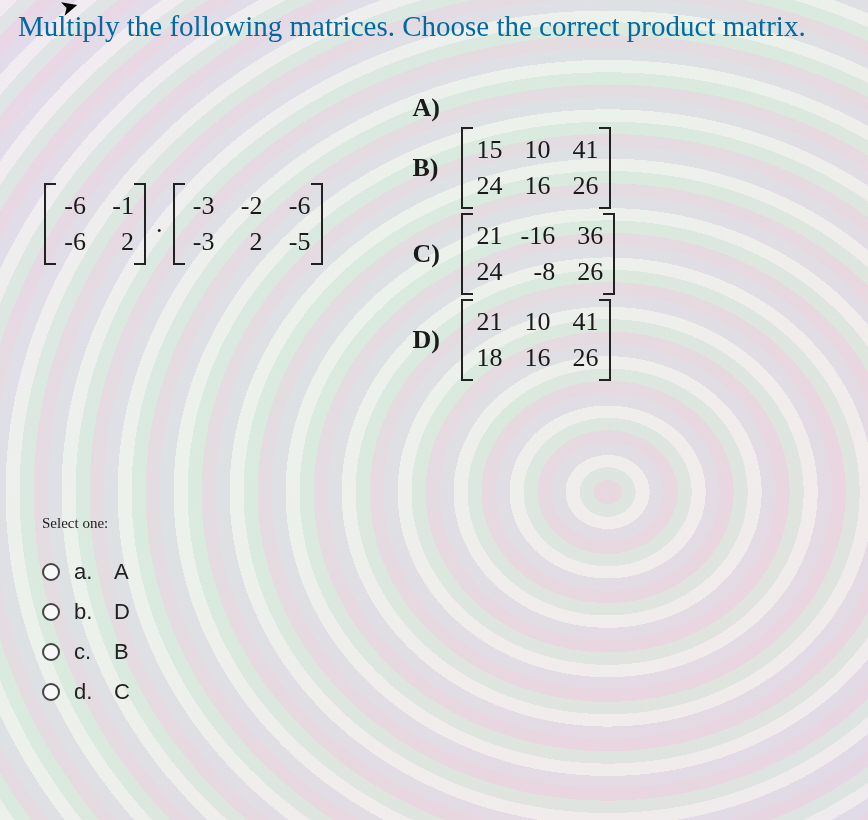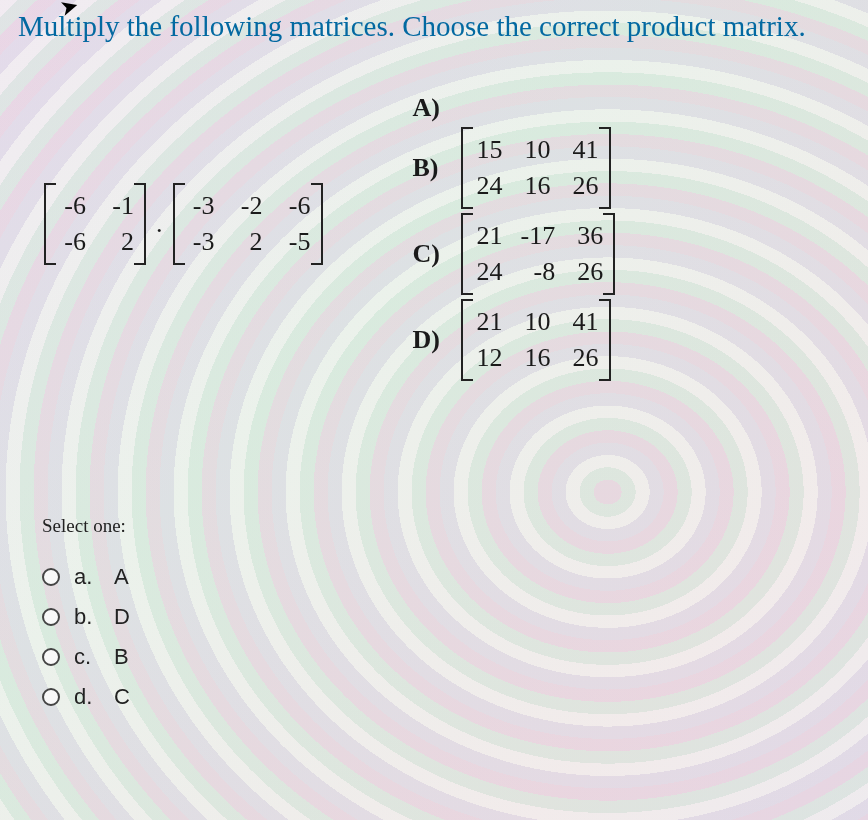--- a/index.html
+++ b/index.html
@@ -87,21 +87,21 @@
   }
   .ans-label { font-weight: 600; min-width: 34px; }
   .undefined { font-weight: 400; }
   .select-block {
     margin-top: 130px;
     margin-left: 24px;
     font-size: 22px;
     font-family: Arial, sans-serif;
     color: #222;
   }
-  .select-title { margin-bottom: 27px; font-family: Georgia, serif; font-size: 19px; }
+  .select-title { margin-bottom: 27px; font-family: Georgia, serif; font-size: 15px; }
   .opt {
     display: flex;
     align-items: center;
     gap: 14px;
     margin: 14px 0;
   }
   .radio {
     width: 18px;
     height: 18px;
     border: 2px solid #444;
@@ -159,36 +159,36 @@
             <span class="cell">16</span>
             <span class="cell">26</span>
           </div>
         </div>
       </div>
       <div class="ans-row">
         <span class="ans-label">C)</span>
         <div class="matrix">
           <div class="matrix-grid cols3">
             <span class="cell">21</span>
-            <span class="cell">-17</span>
+            <span class="cell">-16</span>
             <span class="cell">36</span>
             <span class="cell">24</span>
             <span class="cell">-8</span>
             <span class="cell">26</span>
           </div>
         </div>
       </div>
       <div class="ans-row">
         <span class="ans-label">D)</span>
         <div class="matrix">
           <div class="matrix-grid cols3">
             <span class="cell">21</span>
             <span class="cell">10</span>
             <span class="cell">41</span>
-            <span class="cell">12</span>
+            <span class="cell">18</span>
             <span class="cell">16</span>
             <span class="cell">26</span>
           </div>
         </div>
       </div>
     </div>
   </div>
 
   <div class="select-block">
     <div class="select-title">Select one:</div>

